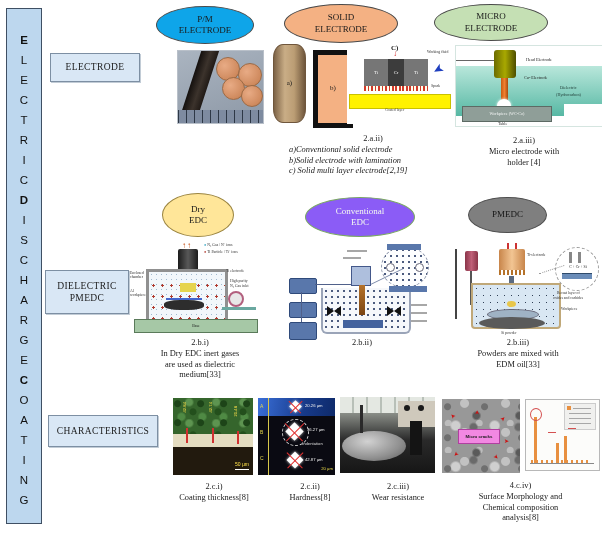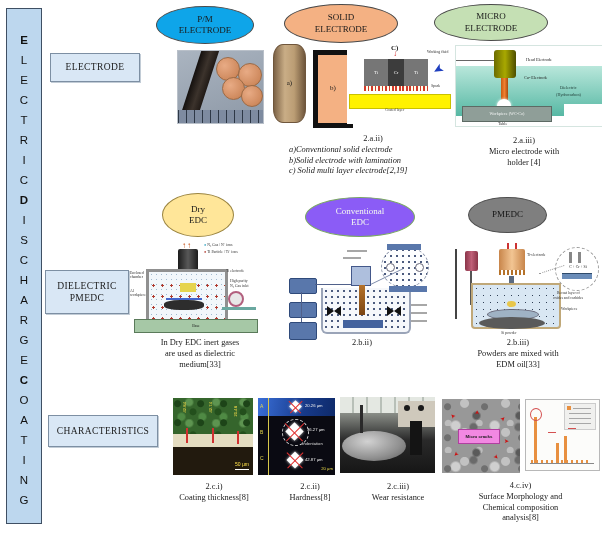--- a/index.html
+++ b/index.html
@@ -295,20 +295,21 @@
     </div>
     <div class="abs" style="left:96px;top:26px;width:26px;height:1px;border-top:1px dotted #999;transform:rotate(-18deg)"></div>
     <div class="abs t38" style="left:84px;top:10px;color:#333">Ti-electrode</div>
     <div class="abs t38" style="left:118px;top:64px;color:#333">Workpiece</div>
     <div class="abs t38" style="left:58px;top:88px;color:#333">Si powder</div>
     <div class="abs t38" style="left:114px;top:48px;color:#333">Recast layer of</div>
     <div class="abs t38" style="left:110px;top:53px;color:#333">oxides and carbides</div>
   </div>
 
   <div class="cap abs" style="left:135px;top:338px;width:130px">
+    <div>2.b.i)</div>
     <div>
         <div>In Dry EDC inert gases</div>
         <div>are used as dielectric</div>
         <div>medium[33]</div>
       </div>
   </div>
   <div class="cap abs" style="left:288px;top:338px;width:148px">
     <div>2.b.ii)</div>
   </div>
   <div class="cap abs" style="left:448px;top:338px;width:140px">

